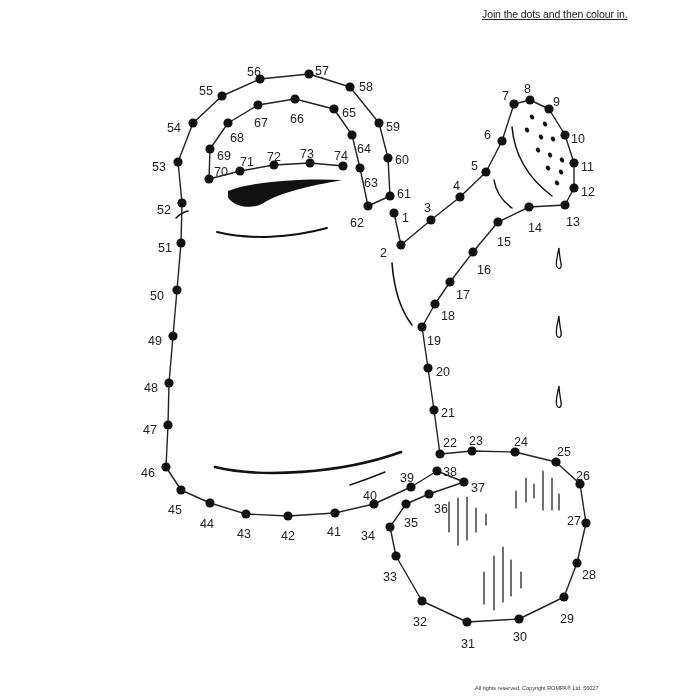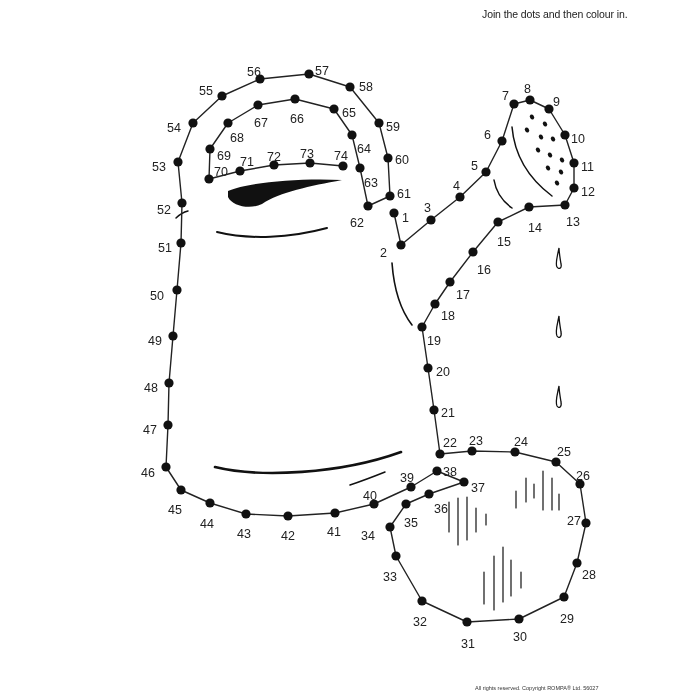--- a/index.html
+++ b/index.html
@@ -1,17 +1,17 @@
 <!DOCTYPE html>
 <html><head>
 <meta charset="utf-8">
 <style>
   html, body { margin: 0; padding: 0; background: #ffffff; }
   body { width: 700px; height: 700px; position: relative; overflow: hidden; font-family: "Liberation Sans", sans-serif; }
-  .instruction { position: absolute; left: 482px; top: 8px; font-size: 10.5px; color: #222; letter-spacing: -0.1px; }
+  .instruction { position: absolute; left: 482px; top: 8px; font-size: 10.5px; color: #222; letter-spacing: -0.1px; text-decoration: underline; }
   .copyright { position: absolute; left: 475px; top: 685px; font-size: 5.5px; color: #333; }
   svg.sheet { position: absolute; left: 0; top: 0; }
   .lbl { font-family: "Liberation Sans", sans-serif; font-size: 12.5px; fill: #222; }
   .dot { fill: #111; }
   .ln { fill: none; stroke: #222; stroke-width: 1.4; stroke-linejoin: round; stroke-linecap: round; }
   .deco { fill: none; stroke: #111; stroke-linecap: round; }
 </style>
 </head>
 <body>
 

